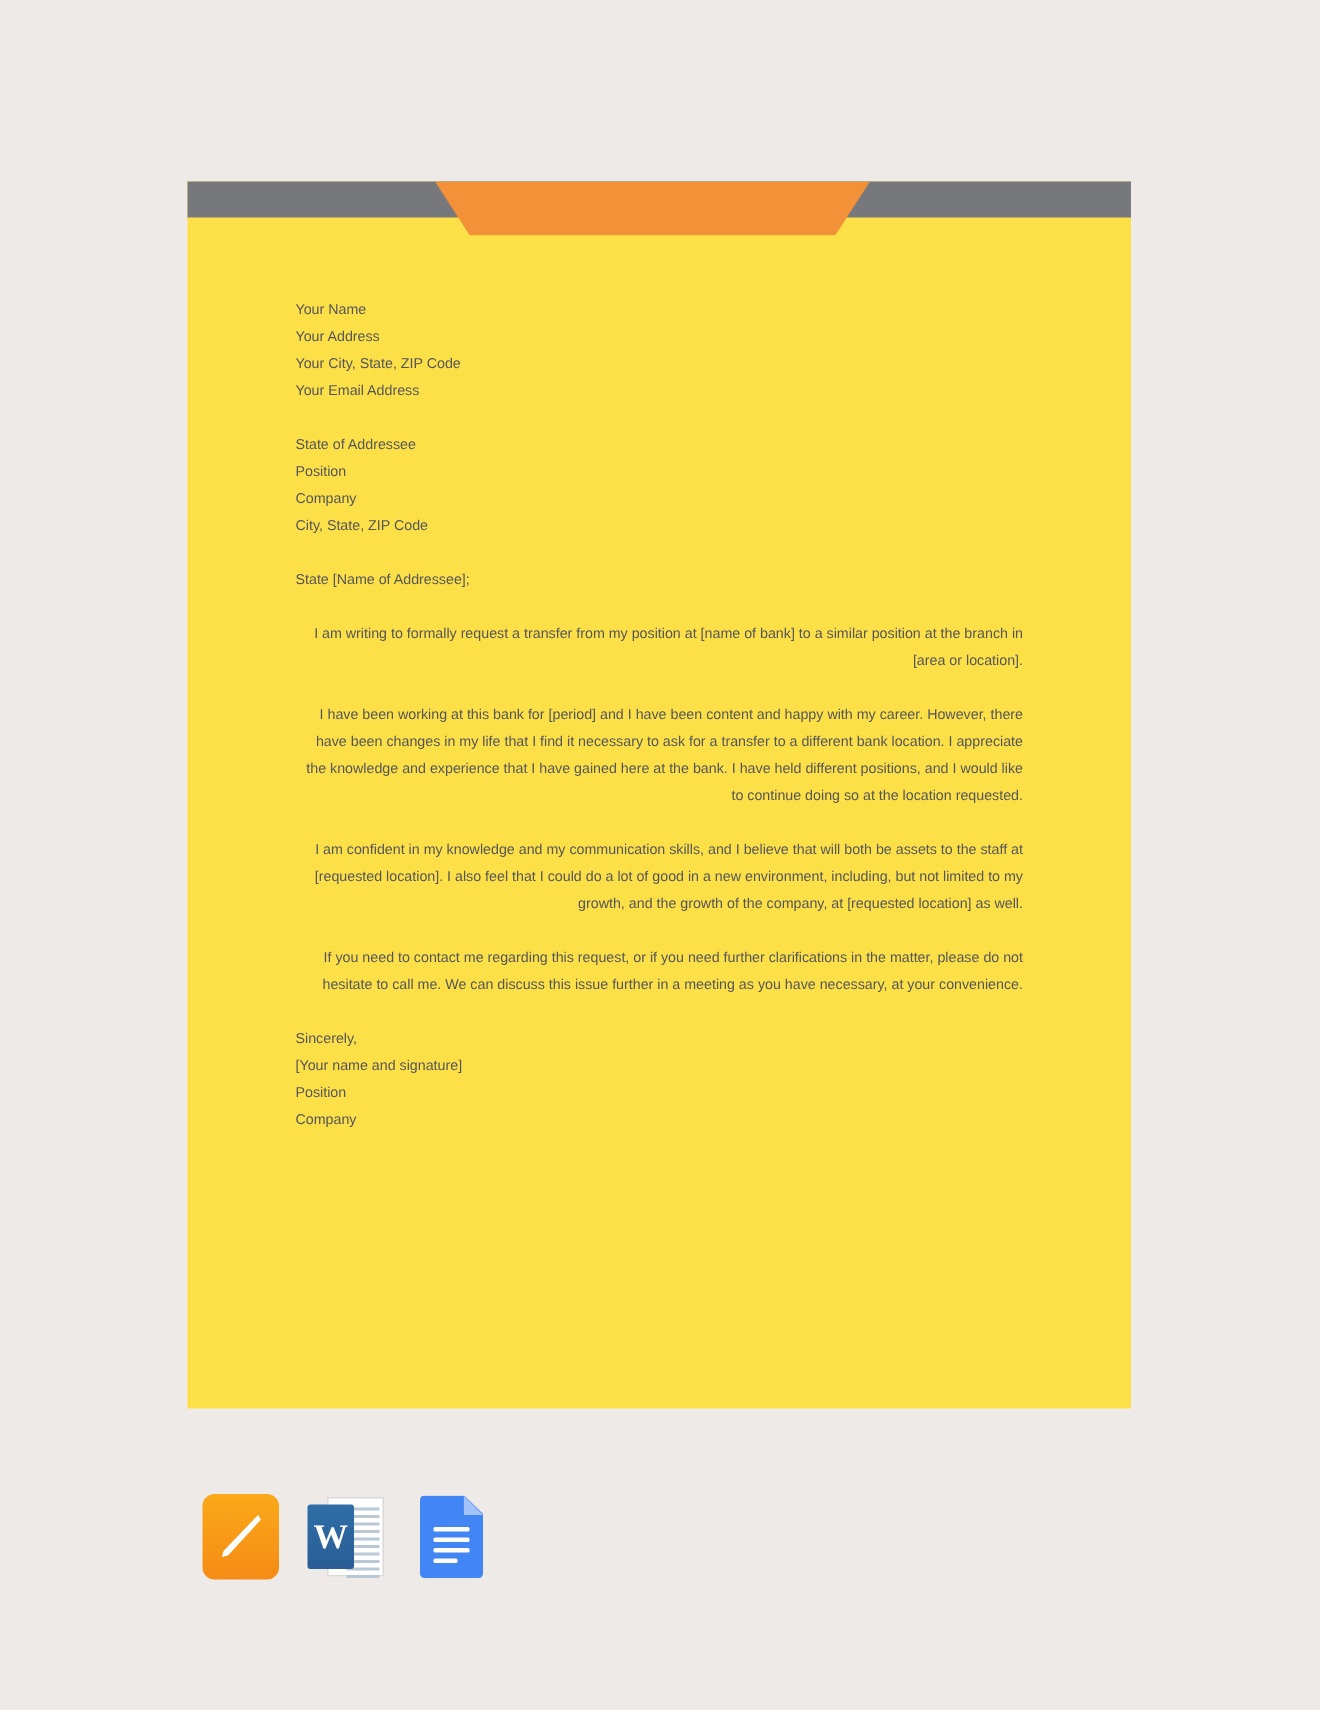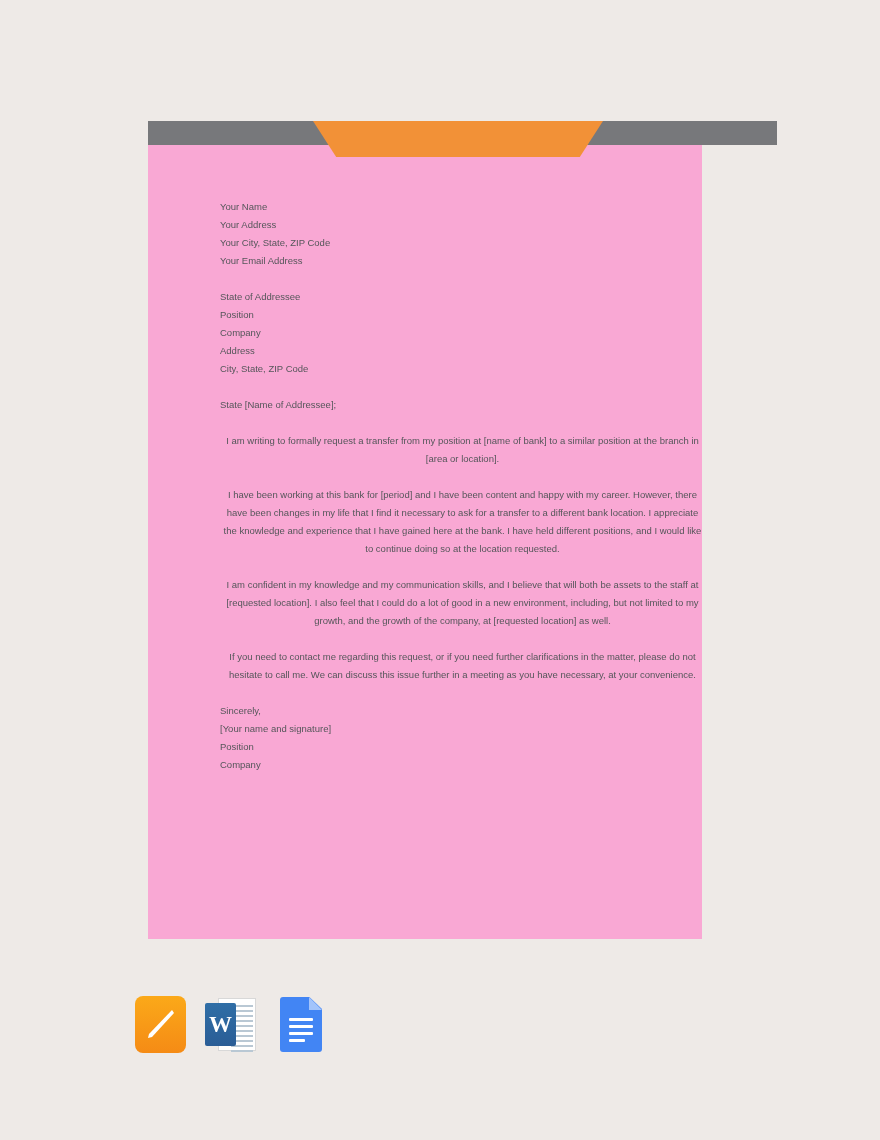--- a/index.html
+++ b/index.html
@@ -19,24 +19,23 @@
     position: relative;
     width: 880px;
     height: 1140px;
   }
 
   
   .sheet {
     position: absolute;
     left: 125px;
     top: 121px;
-    width: 554px;
+    width: 629px;
     height: 818px;
-    background: #f9a8d4;
-    margin-left: 23px;
+    background: #fde047;
   }
 
   
   .header-band {
     position: absolute;
     left: 0;
     top: 0;
     width: 629px;
     height: 24px;
     background: #77787b;
@@ -66,21 +65,21 @@
 
   .block {
     margin: 0 0 18px 0;
   }
   .block .line {
     white-space: nowrap;
   }
   .para {
     margin: 0 0 18px 0;
     line-height: 18px;
-    text-align: center;
+    text-align: right;
   }
   .para:last-child { margin-bottom: 0; }
 
   
   .icons-row {
     position: absolute;
     left: 135px;
     top: 996px;
     display: flex;
     gap: 19px;
@@ -211,21 +210,20 @@
         <div class="line">Your Address</div>
         <div class="line">Your City, State, ZIP Code</div>
         <div class="line">Your Email Address</div>
       </div>
 
 
       <div class="block">
         <div class="line">State of Addressee</div>
         <div class="line">Position</div>
         <div class="line">Company</div>
-        <div class="line">Address</div>
         <div class="line">City, State, ZIP Code</div>
       </div>
 
       <div class="block">
         <div class="line">State [Name of Addressee];</div>
       </div>
 
       <p class="para">I am writing to formally request a transfer from my position at [name of bank] to a similar position at the branch in [area or location].</p>
       <p class="para">I have been working at this bank for [period] and I have been content and happy with my career. However, there have been changes in my life that I find it necessary to ask for a transfer to a different bank location. I appreciate the knowledge and experience that I have gained here at the bank. I have held different positions, and I would like to continue doing so at the location requested.</p>
       <p class="para">I am confident in my knowledge and my communication skills, and I believe that will both be assets to the staff at [requested location]. I also feel that I could do a lot of good in a new environment, including, but not limited to my growth, and the growth of the company, at [requested location] as well.</p>

